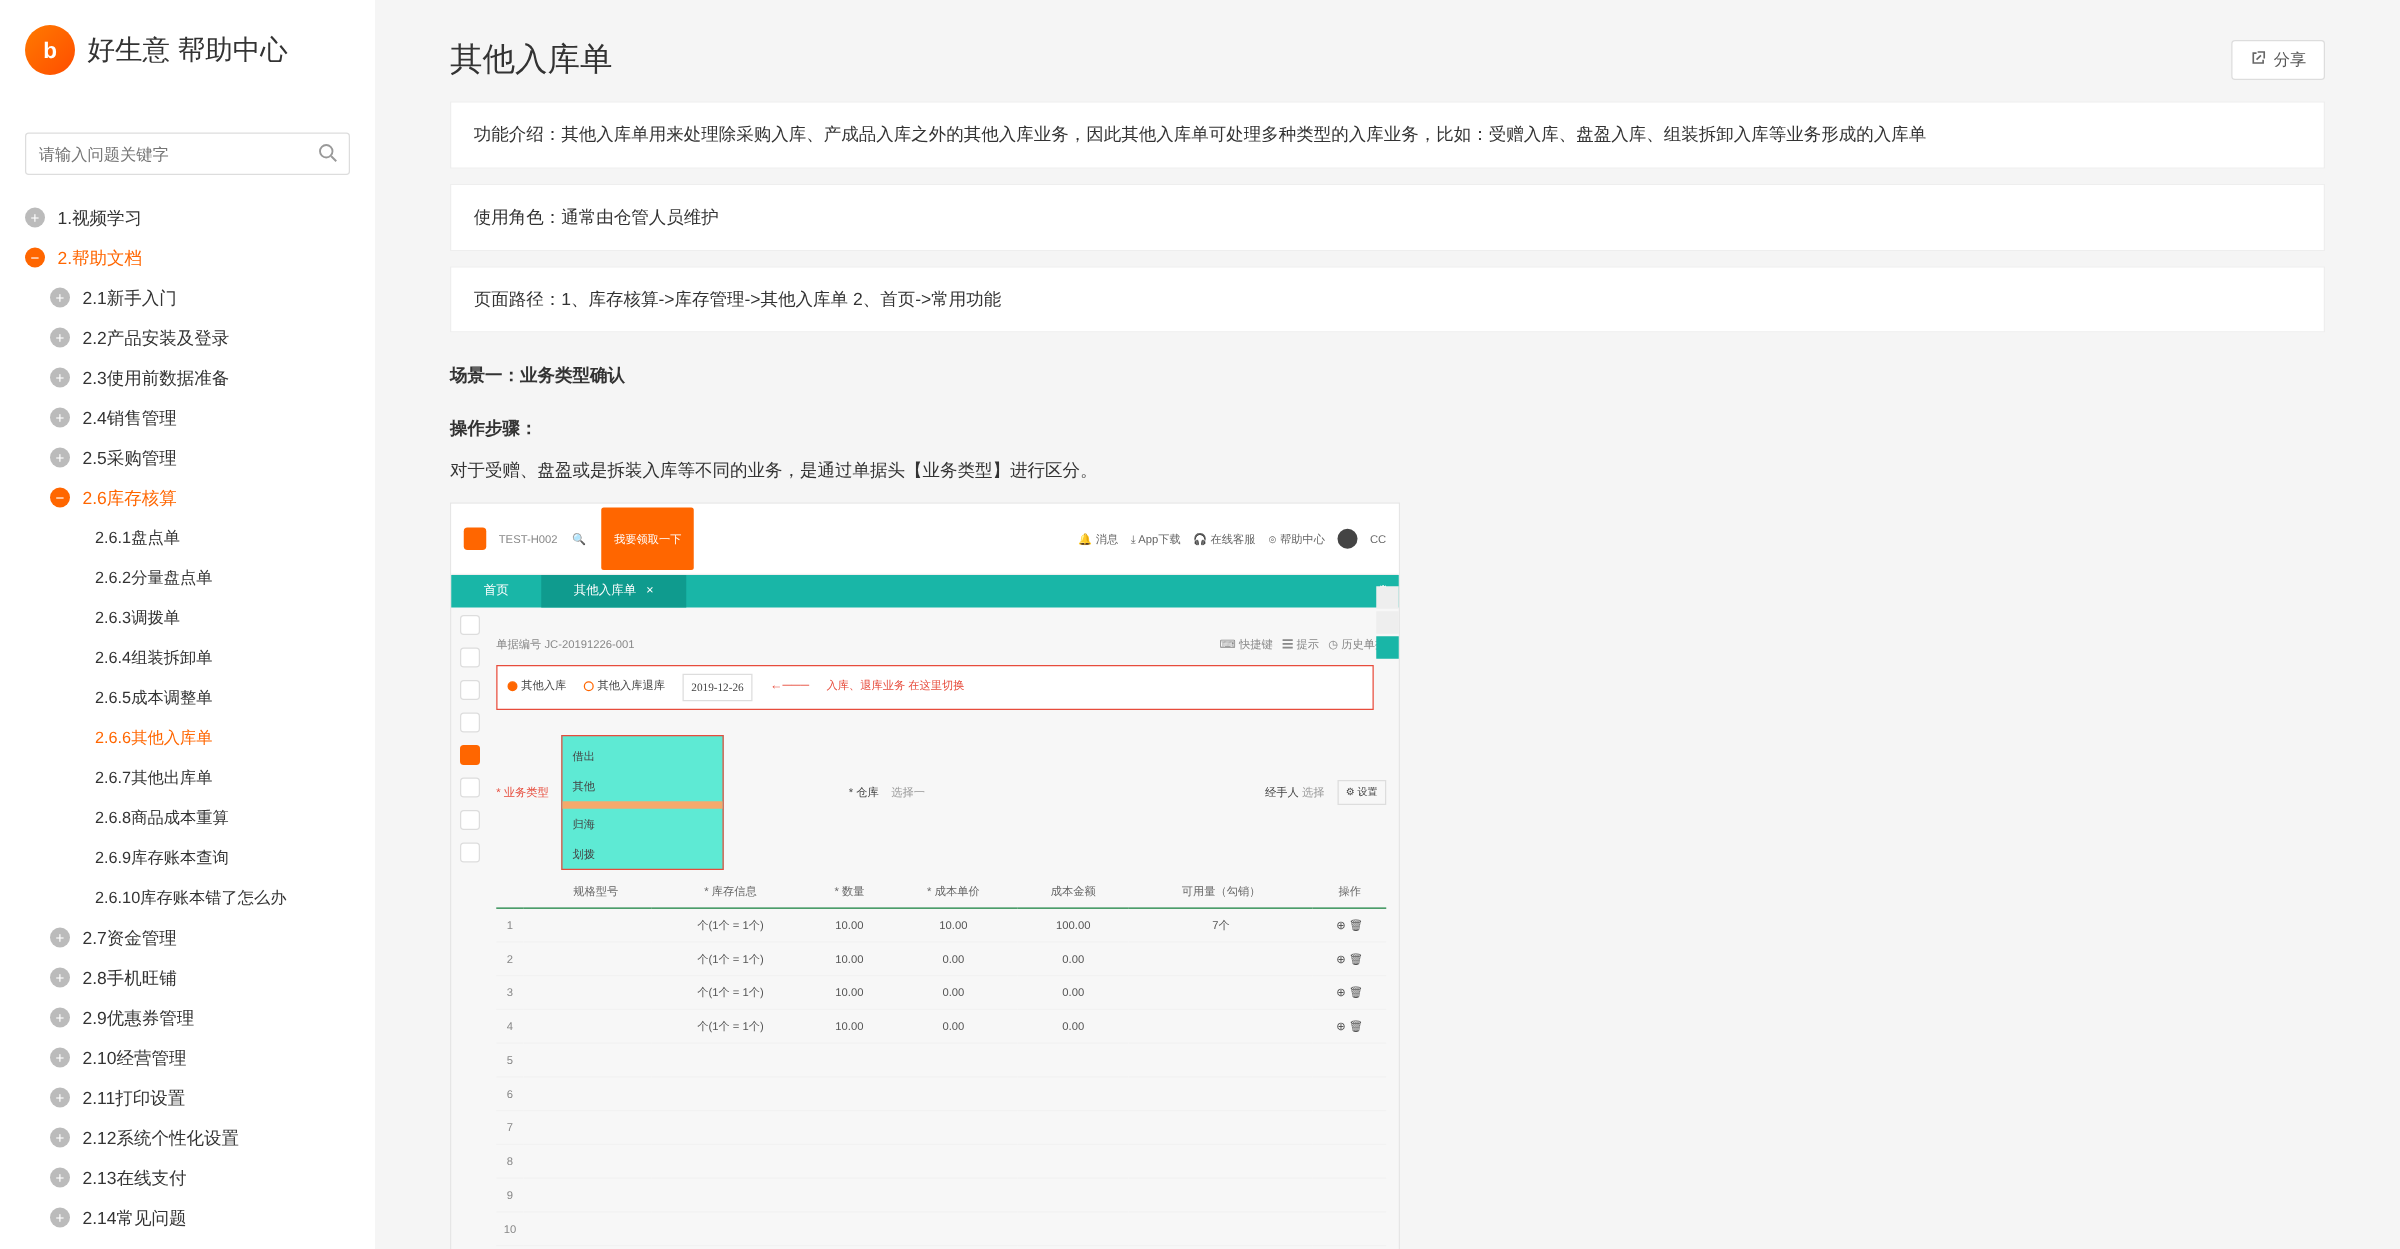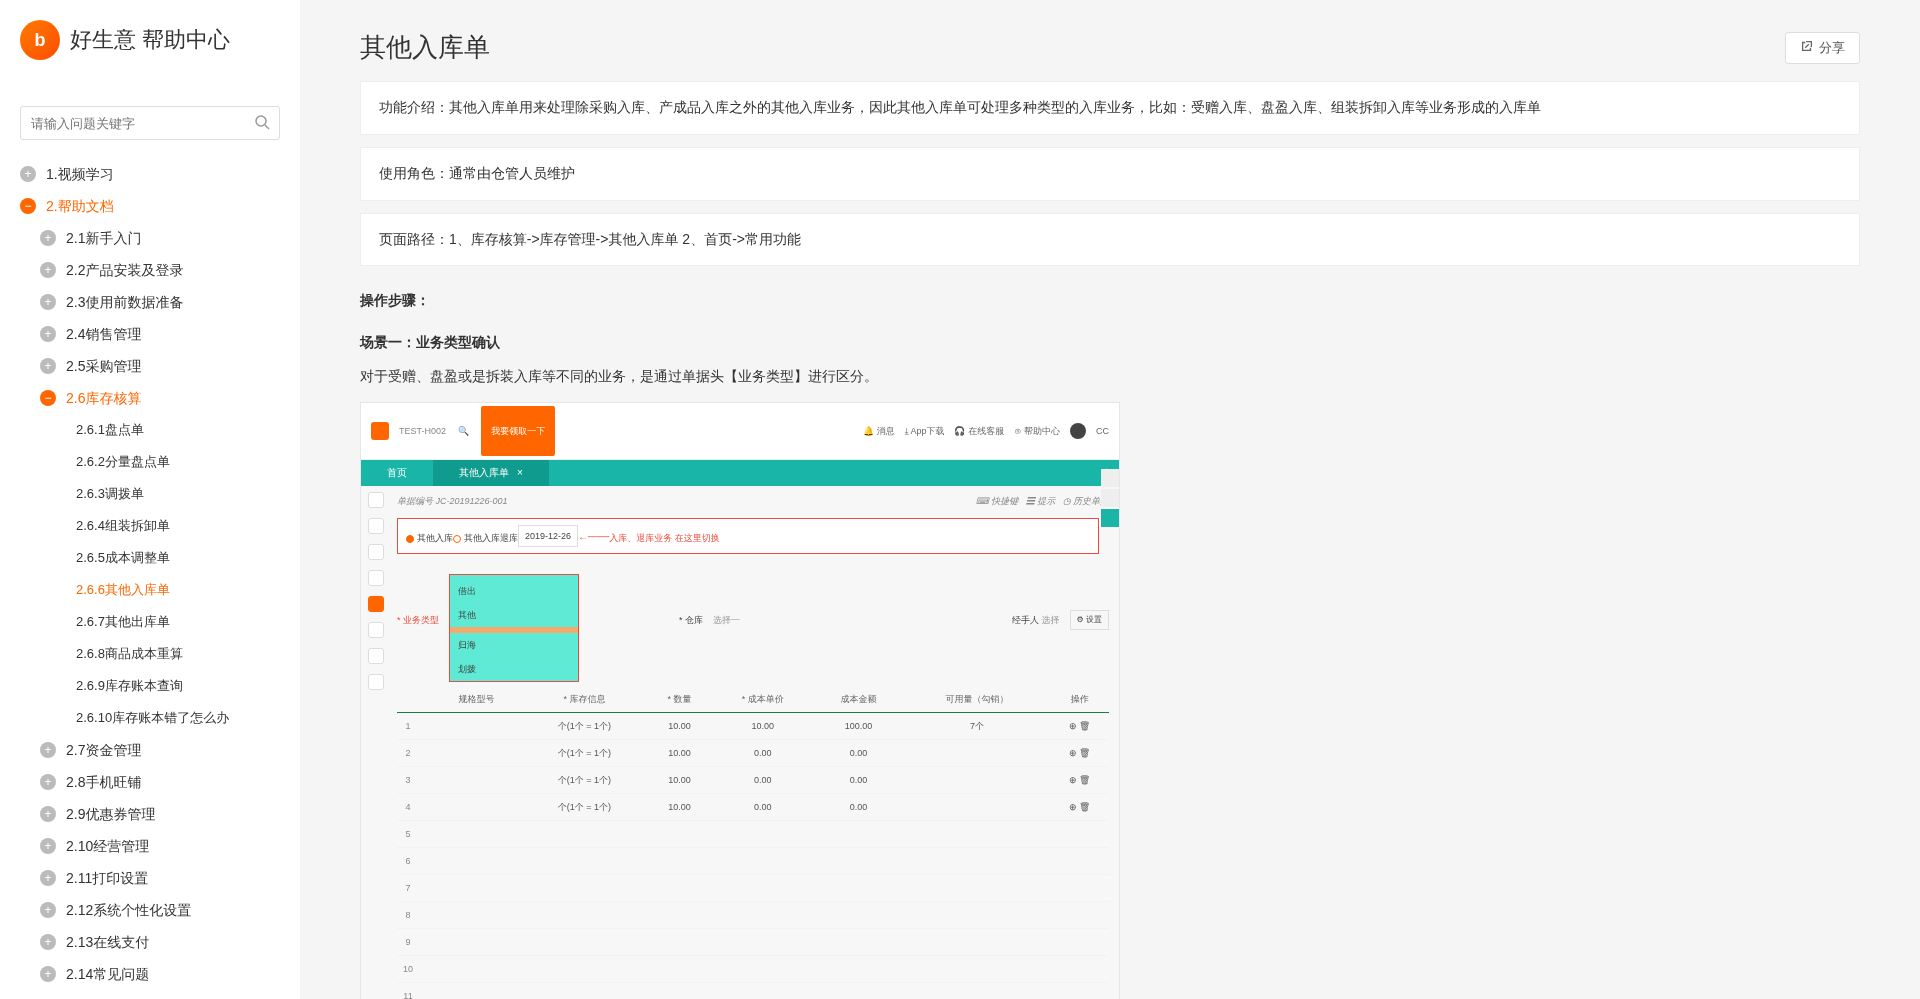--- a/index.html
+++ b/index.html
@@ -33,21 +33,21 @@
 .ss-logo { width: 18px; height: 18px; border-radius: 3px; background: #ff6600; margin-right: 10px; }
 .ss-top-text { color: #888; font-size: 9px; margin-right: 12px; }
 .ss-top-btn { background: #ff6600; color: #fff; font-size: 9px; padding: 16px 10px; border-radius: 2px; }
 .ss-top-right { margin-left: auto; display: flex; gap: 10px; font-size: 9px; color: #666; align-items: center; }
 .ss-avatar { width: 16px; height: 16px; border-radius: 50%; background: #444; }
 .ss-greentabs { background: #19b6a7; color: #fff; display: flex; align-items: center; height: 26px; }
 .ss-tab { padding: 0 26px; font-size: 10px; height: 100%; display: flex; align-items: center; }
 .ss-tab.active { background: #0f9b8e; }
 .ss-tab .close { margin-left: 8px; font-size: 10px; }
 .ss-form-top { background: #fff; border: 1px solid #e74c3c; margin: 8px 10px 4px 38px; padding: 6px 8px; position: relative; }
-.ss-radio-row { display: flex; align-items: flex-end; font-size: 9px; }
+.ss-radio-row { display: flex; gap: 14px; align-items: flex-start; font-size: 9px; font-family: Liberation Serif, serif; }
 .ss-radio-row .dot { width: 8px; height: 8px; border: 1px solid #ff6600; border-radius: 50%; display: inline-block; margin-right: 3px; vertical-align: middle; }
 .ss-radio-row .dot.sel { background: #ff6600; }
 .ss-date { border: 1px solid #ddd; padding: 1px 6px; font-size: 9px; }
 .ss-body { display: flex; }
 .ss-left-icons { width: 30px; display: flex; flex-direction: column; align-items: center; gap: 10px; padding-top: 6px; }
 .ss-left-icons div { width: 16px; height: 16px; border: 1px solid #ddd; border-radius: 3px; background: #fff; }
 .ss-left-icons div.hl { background: #ff6600; border-color: #ff6600; }
 .ss-main { flex: 1; padding: 0 10px 8px 6px; }
 .ss-filter-row { display: flex; gap: 10px; font-size: 9px; align-items: center; margin: 4px 0; }
 .ss-filter-row .lbl { color: #e74c3c; }
@@ -193,22 +193,22 @@
           </svg>
         <span>分享</span>
       </button>
     </div>
 
     <div class="info-box">功能介绍：其他入库单用来处理除采购入库、产成品入库之外的其他入库业务，因此其他入库单可处理多种类型的入库业务，比如：受赠入库、盘盈入库、组装拆卸入库等业务形成的入库单</div>
     <div class="info-box">使用角色：通常由仓管人员维护</div>
     <div class="info-box">页面路径：1、库存核算-&gt;库存管理-&gt;其他入库单 2、首页-&gt;常用功能</div>
 
     <div class="op-steps">
+      <p class="sec-title">场景一：业务类型确认</p>
       <p class="sec-title">操作步骤：</p>
-      <p class="sec-title">场景一：业务类型确认</p>
       <p>对于受赠、盘盈或是拆装入库等不同的业务，是通过单据头【业务类型】进行区分。</p>
 
       <div class="screenshot">
         <div class="ss-topbar">
           <div class="ss-logo"></div>
           <span class="ss-top-text">TEST-H002</span>
           <span class="ss-top-text">🔍</span>
           <span class="ss-top-btn">我要领取一下</span>
           <div class="ss-top-right">
             <span>🔔 <span>消息</span></span>
@@ -233,21 +233,21 @@
             <div></div>
             <div></div>
             <div></div>
             <div></div>
             <div class="hl"></div>
             <div></div>
             <div></div>
             <div></div>
           </div>
           <div class="ss-main">
-            <div style="display:flex;justify-content:space-between;align-items:center;margin:6px 0 2px 0;font-style:italic;">
+            <div style="display:flex;justify-content:space-between;align-items:center;margin:20px 0 2px 0;">
               <span style="color:#888;font-size:9px;"><span>单据编号</span> <span>JC-20191226-001</span></span>
               <span style="font-size:9px;color:#888;">⌨ <span>快捷键</span> &nbsp; ☰ <span>提示</span> &nbsp; ◷ <span>历史单据</span></span>
             </div>
             <div class="ss-form-top" style="margin-left:0;">
               <div class="ss-radio-row">
                 <span><span class="dot sel"></span><span>其他入库</span></span>
                 <span><span class="dot"></span><span>其他入库退库</span></span>
                 <span class="ss-date">2019-12-26</span>
                 <span class="ss-arrow">←───</span>
                 <span style="color:#e74c3c;">入库、退库业务 在这里切换</span>

